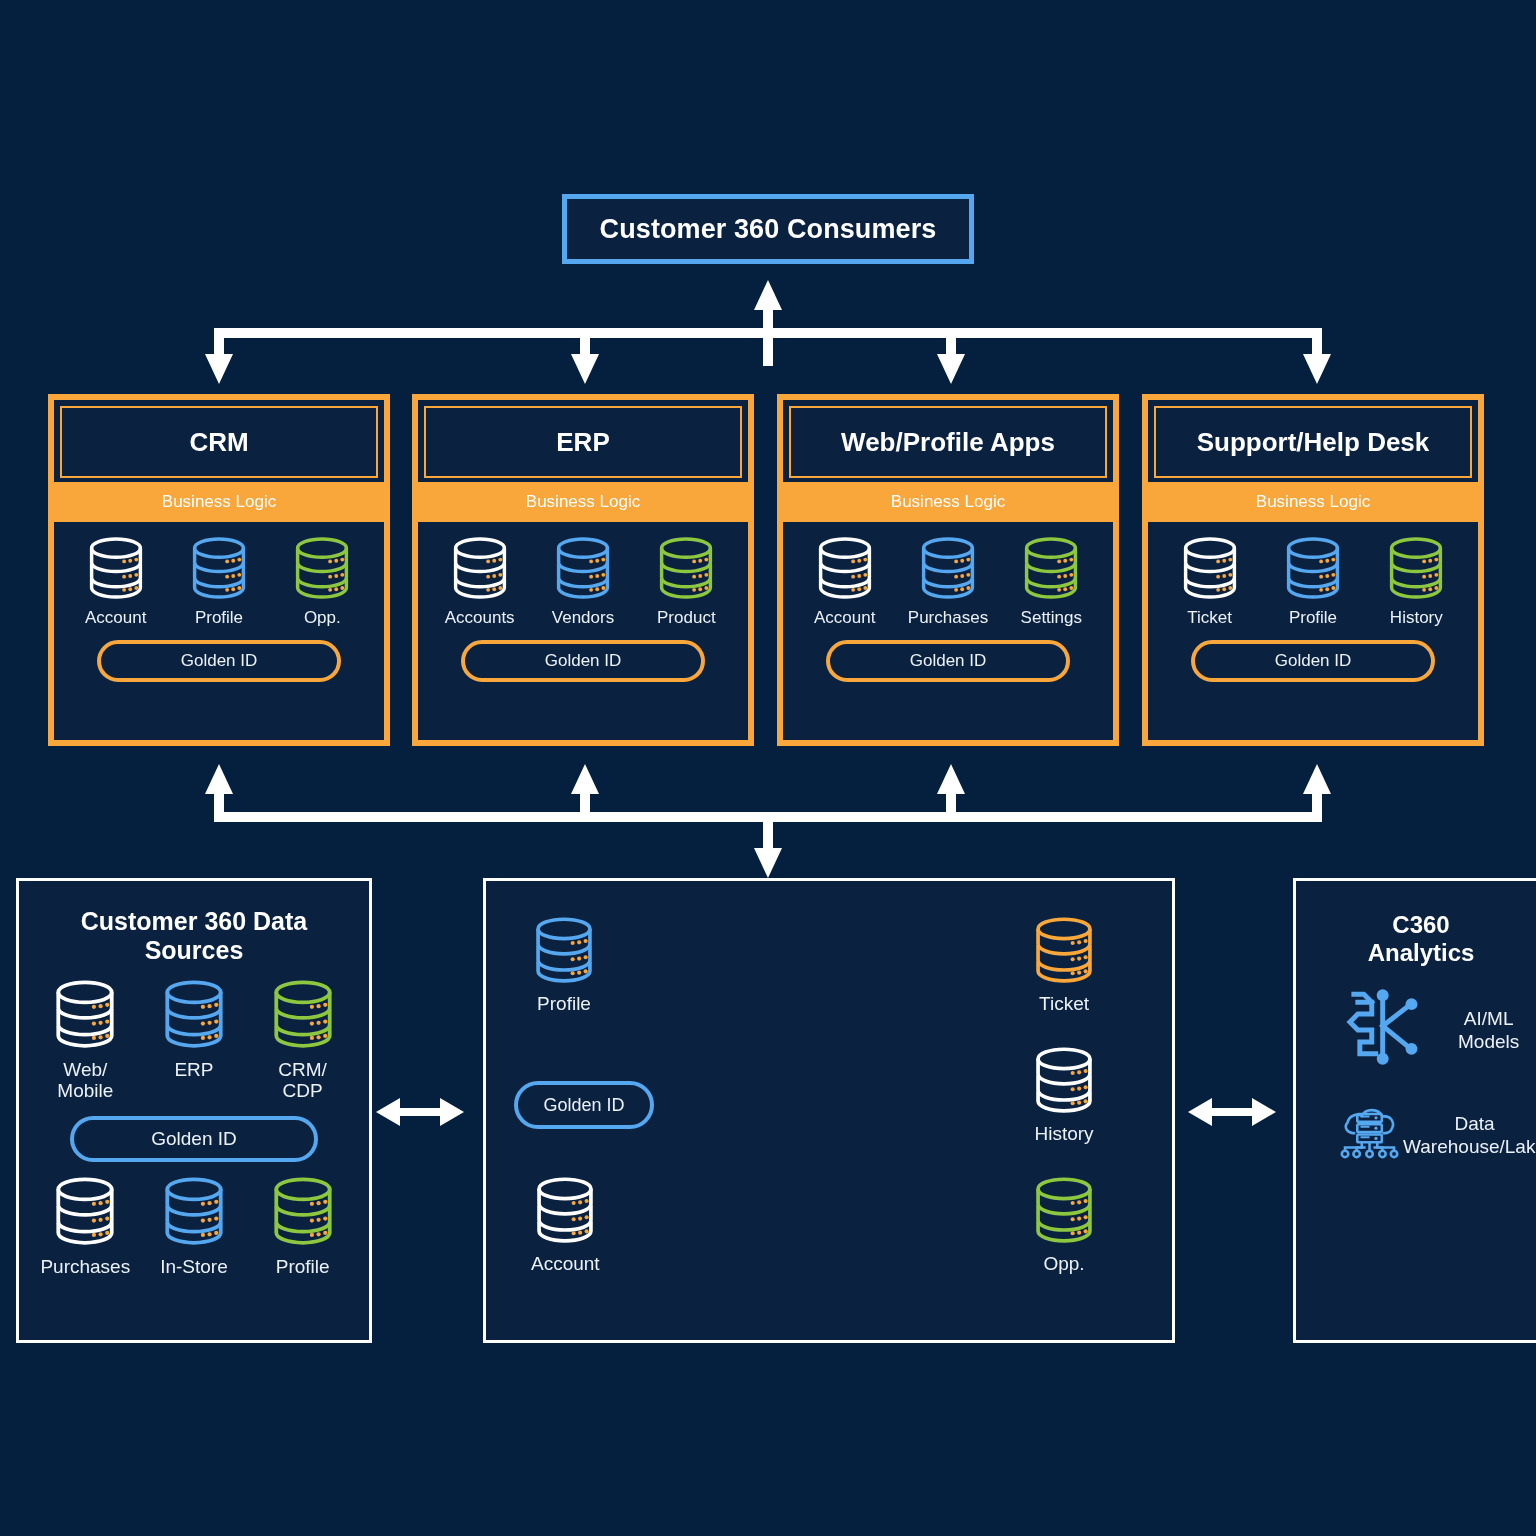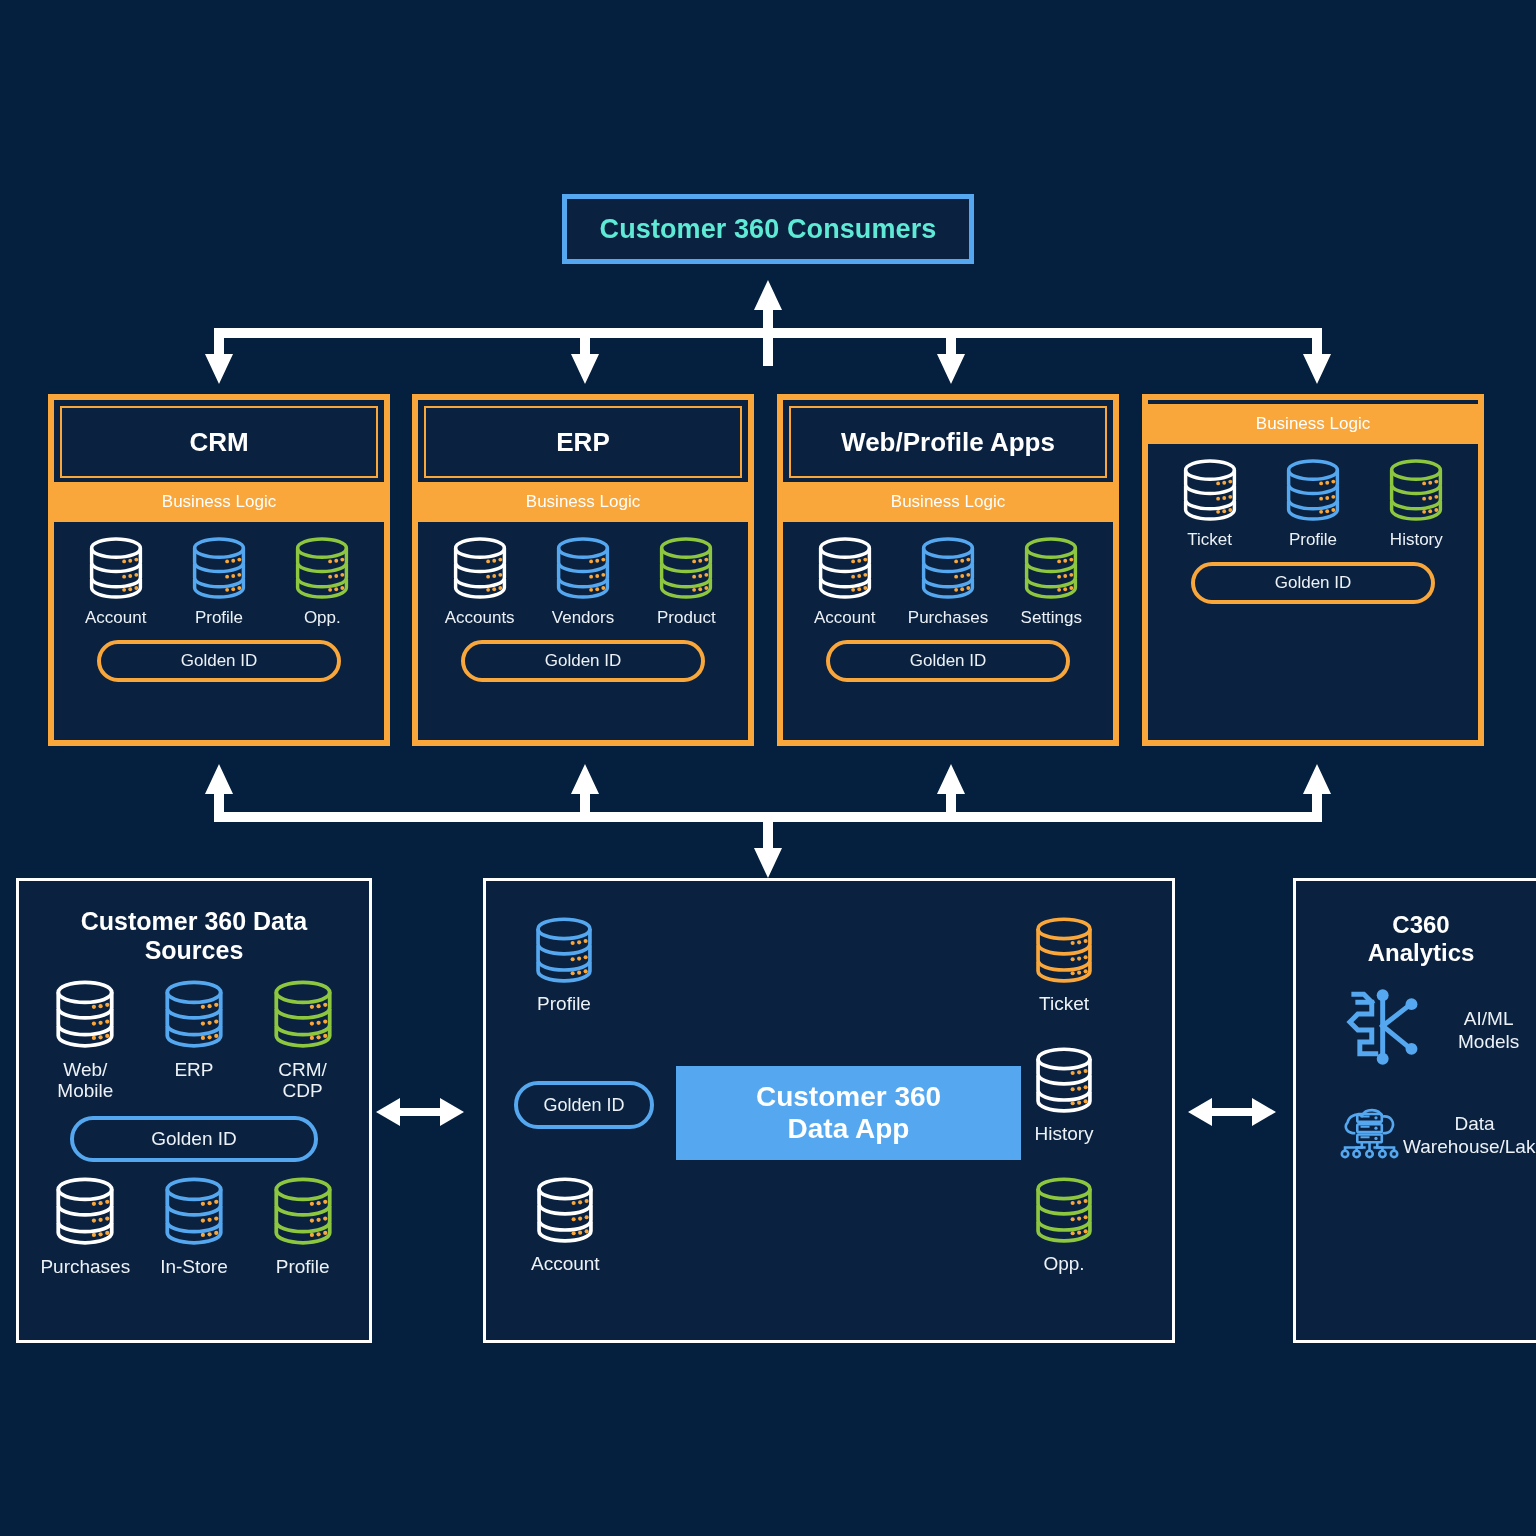--- a/index.html
+++ b/index.html
@@ -13,21 +13,21 @@
   .stage{position:absolute;left:0;top:0;width:1536px;height:1536px;}
 
   
   .consumers{
     position:absolute;left:562px;top:194px;width:412px;height:70px;
     border:5px solid #55A8EF;background:#0A2240;
     box-sizing:border-box;
     display:flex;align-items:center;justify-content:center;
   }
   .consumers-label{
-    color:#5eead4;font-size:27px;font-weight:bold;letter-spacing:.1px;
+    color:#ffffff;font-size:27px;font-weight:bold;letter-spacing:.1px;
   }
 
   
   .card{
     position:absolute;top:394px;width:342px;height:352px;
     border:6px solid #F9A63A;background:#0A2240;box-sizing:border-box;
   }
   .card-title{
     height:72px;margin:6px 6px 0 6px;background:#0A2240;
     border:2px solid #F9A63A;box-sizing:border-box;
@@ -371,20 +371,23 @@
           <div class="dblabel">Settings</div>
         </div>
       </div>
       <div class="pill">
           <span>Golden ID</span>
         </div>
     </div>
   </div>
 
   <div class="card" id="card-3" style="left:1142px;">
+    <div class="card-title">
+        <span>Support/Help Desk</span>
+      </div>
     <div class="biz">
         <span>Business Logic</span>
       </div>
     <div class="card-body">
       <div class="dbrow">
         <div class="dbitem">
           <span><svg width="62" height="63" viewBox="0 0 60 62">
                 <g fill="none" stroke="#FFFFFF" stroke-width="3.4">
                   <ellipse cx="30" cy="12" rx="24" ry="9"></ellipse>
                   <path d="M6 12 V26 a24 9 0 0 0 48 0 V12"></path>
@@ -678,26 +681,20 @@
               <circle cx="50" cy="51.2" r="1.9"></circle>
             </g>
           </svg></span>
       <div class="app-label">Account</div>
     </div>
 
     <div id="app-golden">
       <span>Golden ID</span>
     </div>
 
-    <div id="app-core">
-      <span>
-        <span>Customer 360</span><br>
-        <span>Data App</span>
-      </span>
-    </div>
 
     <div class="app-col" id="app-right-top">
       <span><svg width="66" height="67" viewBox="0 0 60 62">
             <g fill="none" stroke="#F9A63A" stroke-width="3.4">
               <ellipse cx="30" cy="12" rx="24" ry="9"></ellipse>
               <path d="M6 12 V26 a24 9 0 0 0 48 0 V12"></path>
               <path d="M6 27 V41 a24 9 0 0 0 48 0 V27"></path>
               <path d="M6 42 V51 a24 9 0 0 0 48 0 V42"></path>
             </g>
             <g fill="#F9A63A">

